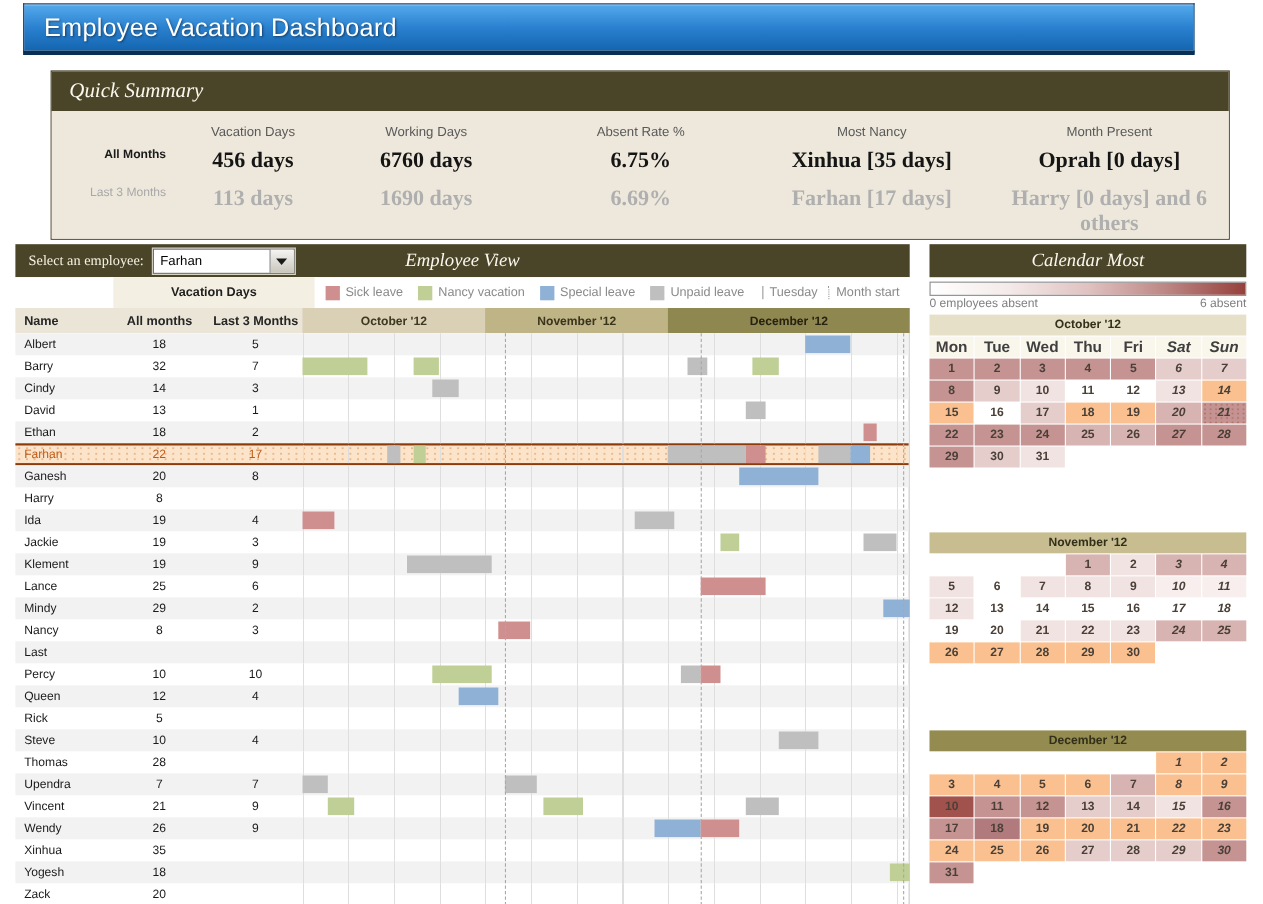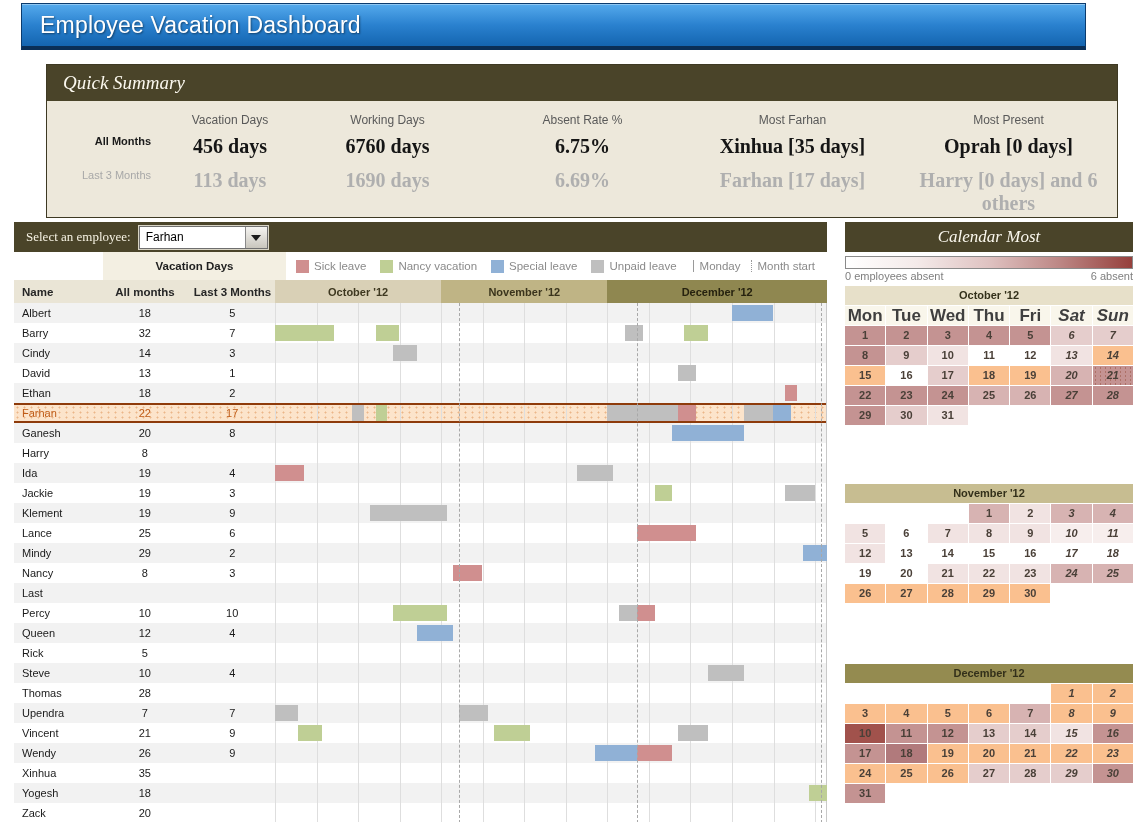--- a/index.html
+++ b/index.html
@@ -86,21 +86,21 @@
     font:italic 17px "Liberation Serif",serif;color:#FBF8EE;}
   .grad-bar{margin-top:4px;height:11px;border:1px solid #8A8A8A;
     background:linear-gradient(90deg,#FFFFFF 0%,#F4EAE9 25%,#DFC2C1 50%,#BC8684 75%,#96403C 100%);}
   .grad-labels{display:flex;justify-content:space-between;font-size:11px;color:#7F7F7F;margin-top:1px;}
   .cal-h{height:19px;line-height:19px;text-align:center;font-weight:bold;font-size:11px;color:#33301A;}
   .cal-grid{display:grid;grid-template-columns:repeat(7,1fr);gap:1px;background:#fff;margin-top:1px;}
   .cal-cell{height:19px;line-height:19px;text-align:center;font-weight:bold;font-size:11px;color:#4A4038;}
   .cal-cell.i{font-style:italic;}
   .cal-cell.dot{background-image:radial-gradient(circle,rgba(150,80,60,.5) .7px,transparent 1px);
     background-size:5px 4px;}
-  .wd-cell{height:19px;line-height:19px;text-align:center;font-weight:bold;font-size:17px;
+  .wd-cell{height:19px;line-height:19px;text-align:center;font-weight:bold;font-size:14px;
     color:#3F3F3F;background:#F9F6EB;}
   .wd-cell.i{font-style:italic;}
 </style>
 </head>
 <body>
 
 <div id="screen">
 
   <div class="topbar">
     <div class="app-title">Employee Vacation Dashboard</div>
@@ -123,34 +123,35 @@
           <div class="qs-h">Working Days</div>
           <div class="qs-v1">6760 days</div>
           <div class="qs-v2">1690 days</div>
         </div>
         <div class="qs-col">
           <div class="qs-h">Absent Rate %</div>
           <div class="qs-v1">6.75%</div>
           <div class="qs-v2">6.69%</div>
         </div>
         <div class="qs-col">
-          <div class="qs-h">Most Farhan</div>
+          <div class="qs-h">Most Nancy</div>
           <div class="qs-v1">Xinhua [35 days]</div>
           <div class="qs-v2">Farhan [17 days]</div>
         </div>
         <div class="qs-col">
-          <div class="qs-h">Most Present</div>
+          <div class="qs-h">Month Present</div>
           <div class="qs-v1">Oprah [0 days]</div>
           <div class="qs-v2">Harry [0 days] and 6 others</div>
         </div>
       </div>
   </div>
 
   <div class="employee">
     <div class="emp-titlebar">
+      <div class="emp-title">Employee View</div>
       <span class="sel-label">Select an employee:</span>
       <div class="dd">
         <div class="dd-value">Farhan</div>
         <div class="dd-arrow"></div>
       </div>
     </div>
 
     <div class="legend-row">
       <div class="vd-tab">Vacation Days</div>
       <div class="legend-items">
@@ -166,21 +167,21 @@
             <span class="li">
               <span class="sw" style="background: rgb(144, 177, 214);"></span>
               <span>Special leave</span>
             </span>
             <span class="li">
               <span class="sw" style="background: rgb(191, 191, 191);"></span>
               <span>Unpaid leave</span>
             </span>
           </span>
         <span class="mk-solid"></span>
-        <span>Monday</span>
+        <span>Tuesday</span>
         <span class="mk-dotted"></span>
         <span>Month start</span>
       </div>
     </div>
 
     <div class="hdr-row">
       <div class="h-name">Name</div>
       <div class="h-all">All months</div>
       <div class="h-l3">Last 3 Months</div>
       <div class="h-months" id="mbands">

